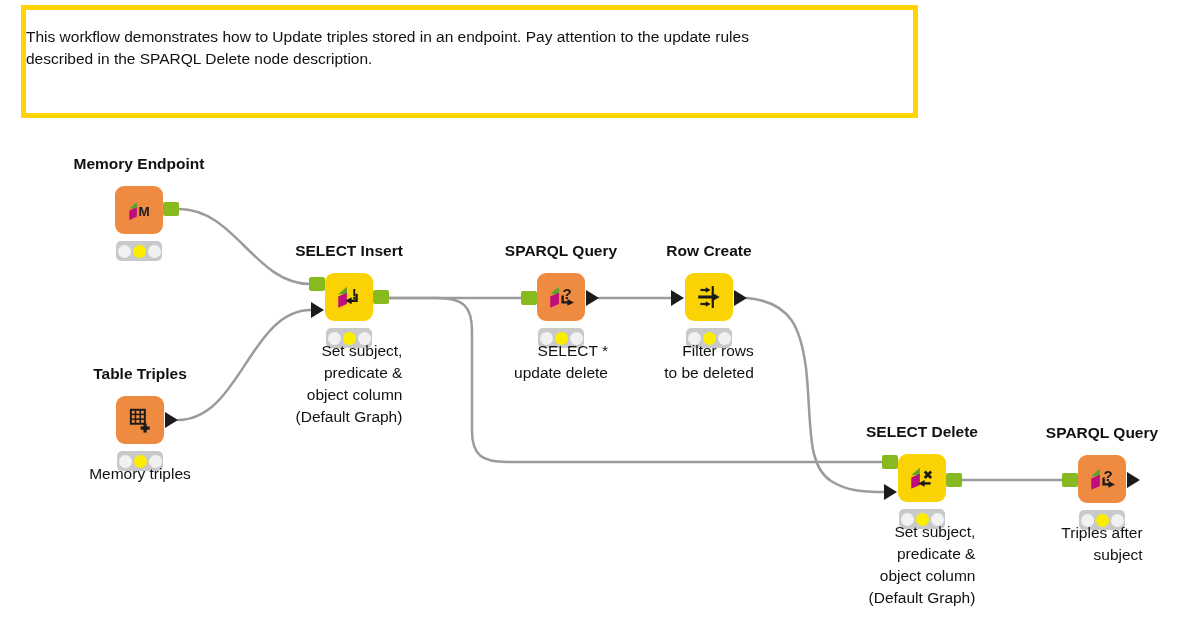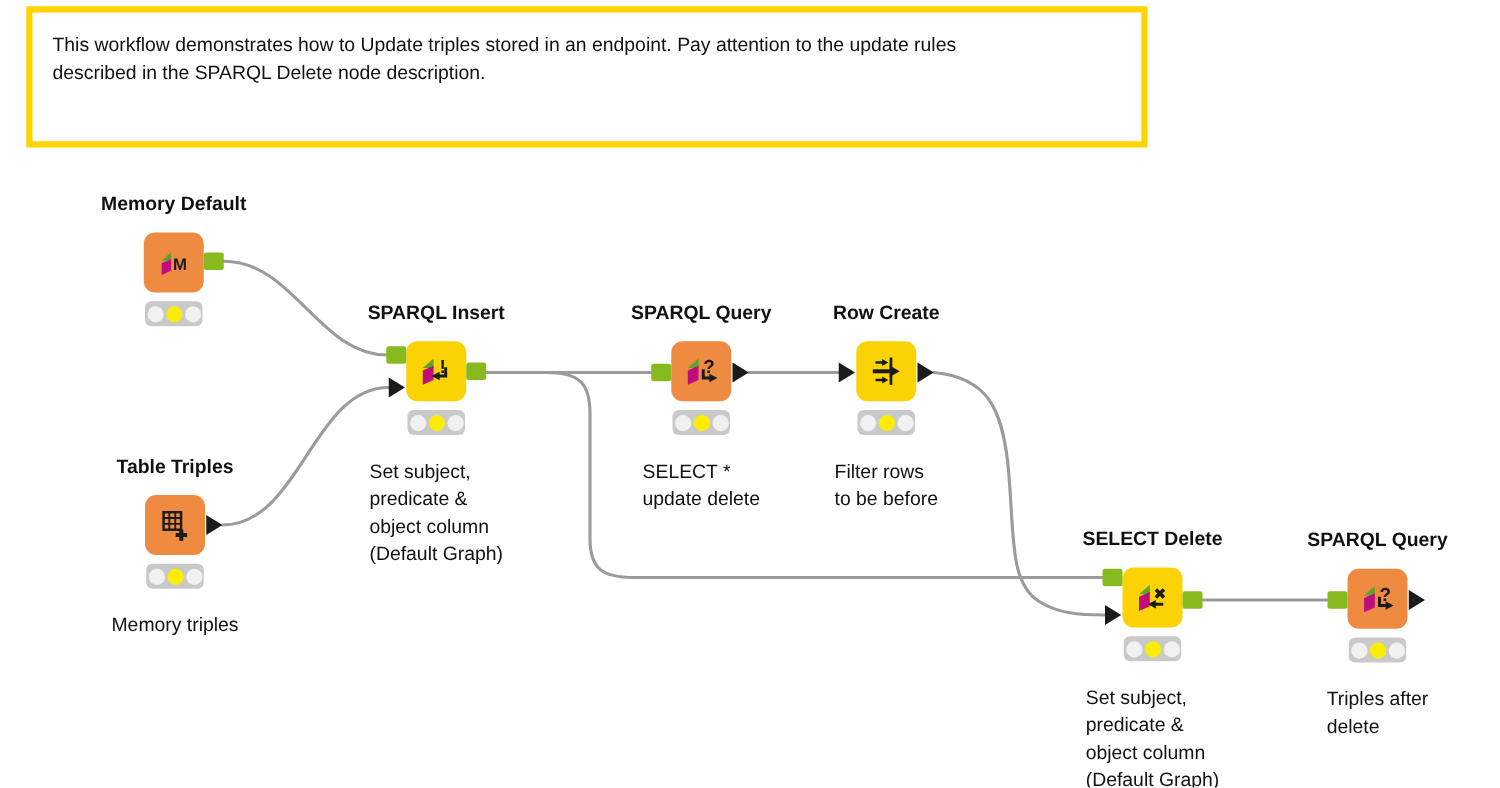--- a/index.html
+++ b/index.html
@@ -6,37 +6,37 @@
   body{
     width:1200px;height:630px;position:relative;background:#ffffff;
     font-family:"Liberation Sans", sans-serif;color:#111;overflow:hidden;
   }
   .wires{position:absolute;left:0;top:0;z-index:0;}
   .wire{fill:none;stroke:var(--wire-gray,#9b9b9b);stroke-width:2.5;stroke-linecap:round;}
 
   .annotation{
     position:absolute;left:21px;top:5px;width:897px;height:113px;box-sizing:border-box;
     border:5px solid var(--annotation-border,#ffd400);background:#fff;
-    padding:16px 8px 0 16px;font-size:15.5px;line-height:22px;white-space:pre-line;z-index:1;
+    padding:16px 8px 0 0;font-size:15.5px;line-height:22px;white-space:pre-line;z-index:1;
   }
 
   .node{position:absolute;width:48px;height:48px;z-index:2;}
   .nbody{
     width:48px;height:48px;border-radius:9px;position:relative;
     display:flex;align-items:center;justify-content:center;
   }
   .orange{background:var(--node-orange,#ef8b40);}
   .yellow{background:var(--node-yellow,#fbd304);}
   .title{
     position:absolute;top:-31px;left:50%;transform:translateX(-50%);
     font-weight:bold;font-size:15.5px;white-space:nowrap;z-index:3;
   }
   .caption{
-    position:absolute;top:94px;left:50%;transform:translateX(-50%);
-    font-size:15.5px;line-height:22px;text-align:left;white-space:pre-line;
+    position:absolute;top:67px;left:50%;transform:translateX(-50%);
+    font-size:15.5px;line-height:22px;text-align:right;white-space:pre-line;
     width:max-content;z-index:3;
   }
   .traffic{
     position:absolute;top:55px;left:1px;width:46px;height:20px;background:#c9c9c9;
     border-radius:5px;display:flex;align-items:center;justify-content:center;gap:2px;
   }
   .dot{width:13px;height:13px;border-radius:50%;background:#f1f1f1;}
   .dot.lit{background:var(--status-yellow,#fced00);}
 
   .port{position:absolute;z-index:2;}
@@ -62,21 +62,21 @@
   <path class="wire" d="M 389 298 L 437 298 C 463 298 472 306 472 331 L 472 431 C 472 455 482 462 507 462 L 882 462"></path>
   <path class="wire" d="M 599 298 L 671 298"></path>
   <path class="wire" d="M 747 298 C 792 302 801 330 806 368 C 812 423 806 465 831 481 C 847 491 863 492 884 492"></path>
   <path class="wire" d="M 962 480 L 1062 480"></path>
 </svg>
 
 <div class="annotation">This workflow demonstrates how to Update triples stored in an endpoint. Pay attention to the update rules
 described in the SPARQL Delete node description.</div>
 
 <div class="node" style="left:115px;top:186px">
-  <div class="title">Memory Default</div>
+  <div class="title">Memory Endpoint</div>
   <div class="nbody orange">
     <svg width="28" height="28" viewBox="0 0 26 26">
       <polygon class="ic-green" points="4,11.5 11,5.5 11,11.5"></polygon>
       <polygon class="ic-magenta" points="4,13.5 11,10.5 11,19 4,22.5"></polygon>
       <text class="ic-text" x="12.5" y="18.5" font-size="12.5">M</text>
     </svg>
   </div>
   <span class="port psq pout" style="top:16px"></span>
   <div class="traffic">
     <span class="dot"></span>
@@ -101,21 +101,21 @@
   <span class="port ptri pout" style="top:16px"></span>
   <div class="traffic">
     <span class="dot"></span>
     <span class="dot lit"></span>
     <span class="dot"></span>
   </div>
   <div class="caption">Memory triples</div>
 </div>
 
 <div class="node" style="left:325px;top:273px">
-  <div class="title">SPARQL Insert</div>
+  <div class="title">SELECT Insert</div>
   <div class="nbody yellow">
     <svg width="28" height="28" viewBox="0 0 26 26">
       <polygon class="ic-green" points="3,10.5 11,3.5 11,10.5"></polygon>
       <polygon class="ic-magenta" points="3,12.5 11,9 11,19.5 3,23"></polygon>
       <text class="ic-text" x="15.5" y="14.5" font-size="14">!</text>
       <path class="ic-black" d="M20 10 L20 16.5 L14.5 16.5"></path>
       <polygon class="ic-fill" points="15.5,13.3 9.5,16.5 15.5,19.7"></polygon>
     </svg>
   </div>
   <span class="port psq pin" style="top:4px"></span>
@@ -169,21 +169,21 @@
     </svg>
   </div>
   <span class="port ptri pin" style="top:17px"></span>
   <span class="port ptri pout" style="top:17px"></span>
   <div class="traffic">
     <span class="dot"></span>
     <span class="dot lit"></span>
     <span class="dot"></span>
   </div>
   <div class="caption">Filter rows
-to be before</div>
+to be deleted</div>
 </div>
 
 <div class="node" style="left:898px;top:454px">
   <div class="title">SELECT Delete</div>
   <div class="nbody yellow">
     <svg width="28" height="28" viewBox="0 0 26 26">
       <polygon class="ic-green" points="3,10.5 11,3.5 11,10.5"></polygon>
       <polygon class="ic-magenta" points="3,12.5 11,9 11,19.5 3,23"></polygon>
       <line x1="15.5" y1="7" x2="21.5" y2="13" stroke="#1b1b1b" stroke-width="2.6"></line>
       <line x1="21.5" y1="7" x2="15.5" y2="13" stroke="#1b1b1b" stroke-width="2.6"></line>
@@ -217,14 +217,14 @@
     </svg>
   </div>
   <span class="port psq pin" style="top:18px"></span>
   <span class="port ptri pout" style="top:17px"></span>
   <div class="traffic">
     <span class="dot"></span>
     <span class="dot lit"></span>
     <span class="dot"></span>
   </div>
   <div class="caption">Triples after
-delete</div>
+subject</div>
 </div>
 
 </body></html>

